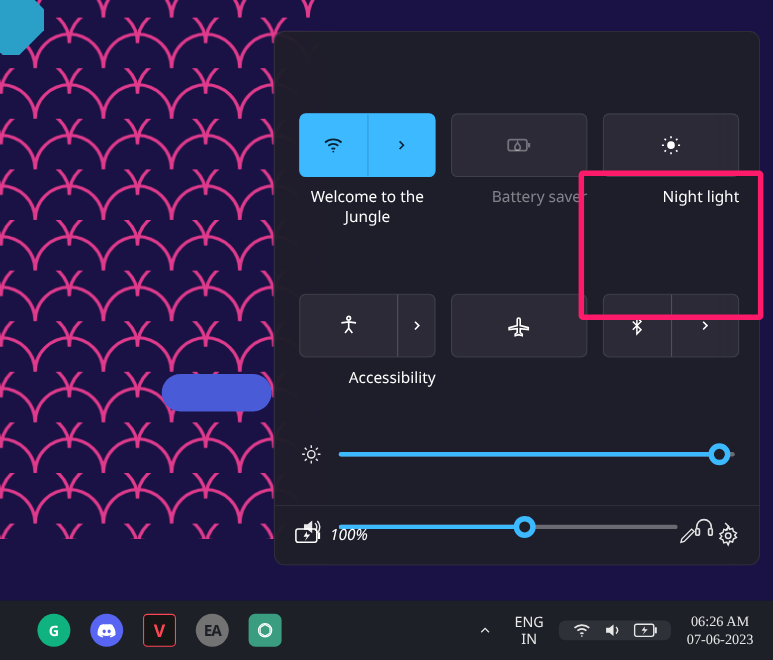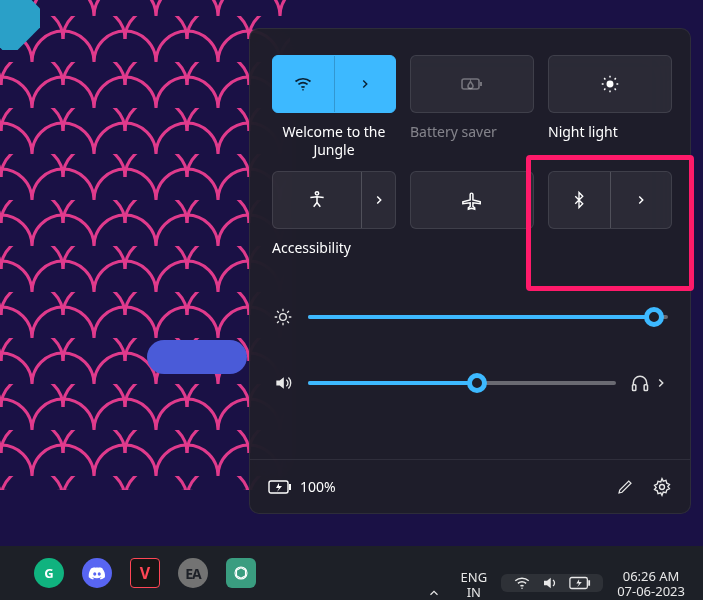--- a/index.html
+++ b/index.html
@@ -38,21 +38,21 @@
     color: #fff;
     backdrop-filter: blur(20px);
   }
 
   .tiles {
     display: grid;
     grid-template-columns: repeat(3, 1fr);
     column-gap: 14px;
     row-gap: 10px;
   }
-  .tile { display:flex; flex-direction:column; align-items:flex-start; }
+  .tile { display:flex; flex-direction:column; align-items:flex-end;margin-top:48px; }
   .tile-btn {
     width: 124px; height: 58px;
     border-radius: 6px;
     background: rgba(255,255,255,0.06);
     border: 1px solid rgba(255,255,255,0.10);
     display:flex; align-items:center; justify-content:center;
     position:relative; cursor:pointer;
     color:#fff;
   }
   .tile-btn.split { display:flex; padding:0; }
@@ -88,45 +88,46 @@
   }
   .after-slider { display:flex; align-items:center; gap:4px; color:#e0e0e0; }
 
   
   .panel-footer {
     position:absolute; left:0; right:0; bottom:0; height:54px;
     border-top:1px solid rgba(255,255,255,0.08);
     display:flex; align-items:center; justify-content:space-between;
     padding: 0 18px;
     font-size:14px;
+    font-style:italic;
   }
   .panel-footer .left { display:flex; align-items:center; gap:8px; cursor:pointer;}
   .panel-footer .right { display:flex; align-items:center; gap:18px; }
   .icon-btn { cursor:pointer; color:#e8e8e8; display:flex; }
 
   
   .taskbar {
     position:absolute; left:0; right:0; bottom:0; height:54px;
     background:#1d2027;
     display:flex; align-items:center;
     color:#e8e8e8; font-size:13px;
   }
   .task-icons { display:flex; align-items:center; gap:18px; margin-left:34px; }
   .task-icon { width:30px; height:30px; border-radius:50%; display:flex;align-items:center;justify-content:center;font-weight:bold; cursor:pointer;}
   .ic-grammarly{ background:#10b37f; color:#fff;}
   .ic-discord{ background:#5865f2; color:#fff;}
   .ic-valorant{ background:#161616; color:#ff4655; border:1px solid #ff4655; border-radius:4px; font-size:16px;}
   .ic-ea{ background:#737373; color:#1d2027; font-size:14px; letter-spacing:-1px;}
   .ic-chatgpt{ background:#3a9d80; color:#fff; border-radius:6px;}
 
-  .tray { margin-left:auto; display:flex; align-items:flex-end; height:100%; }
+  .tray { margin-left:auto; display:flex; align-items:center; height:100%; }
   .tray > * { display:flex; align-items:center; padding:0 10px; cursor:pointer;}
   .tray .lang { flex-direction:column; justify-content:center; gap:0; line-height:1.15; text-align:center; }
   .tray .status { gap:10px; background:rgba(255,255,255,0.08); border-radius:6px; margin:8px 4px; padding:0 12px;}
-  .tray .clock { flex-direction:column; justify-content:center; line-height:1.2; text-align:right; padding-right:18px; }
+  .tray .clock { flex-direction:column; justify-content:center; line-height:1.2; text-align:right; padding-right:18px;font-family:Liberation Serif, serif; }
 
   svg { display:block; }
   .chev { width:14px; height:14px; }
 </style>
 </head>
 <body>
 
 <div class="bg">
   <svg width="320" height="520">
     <defs>

